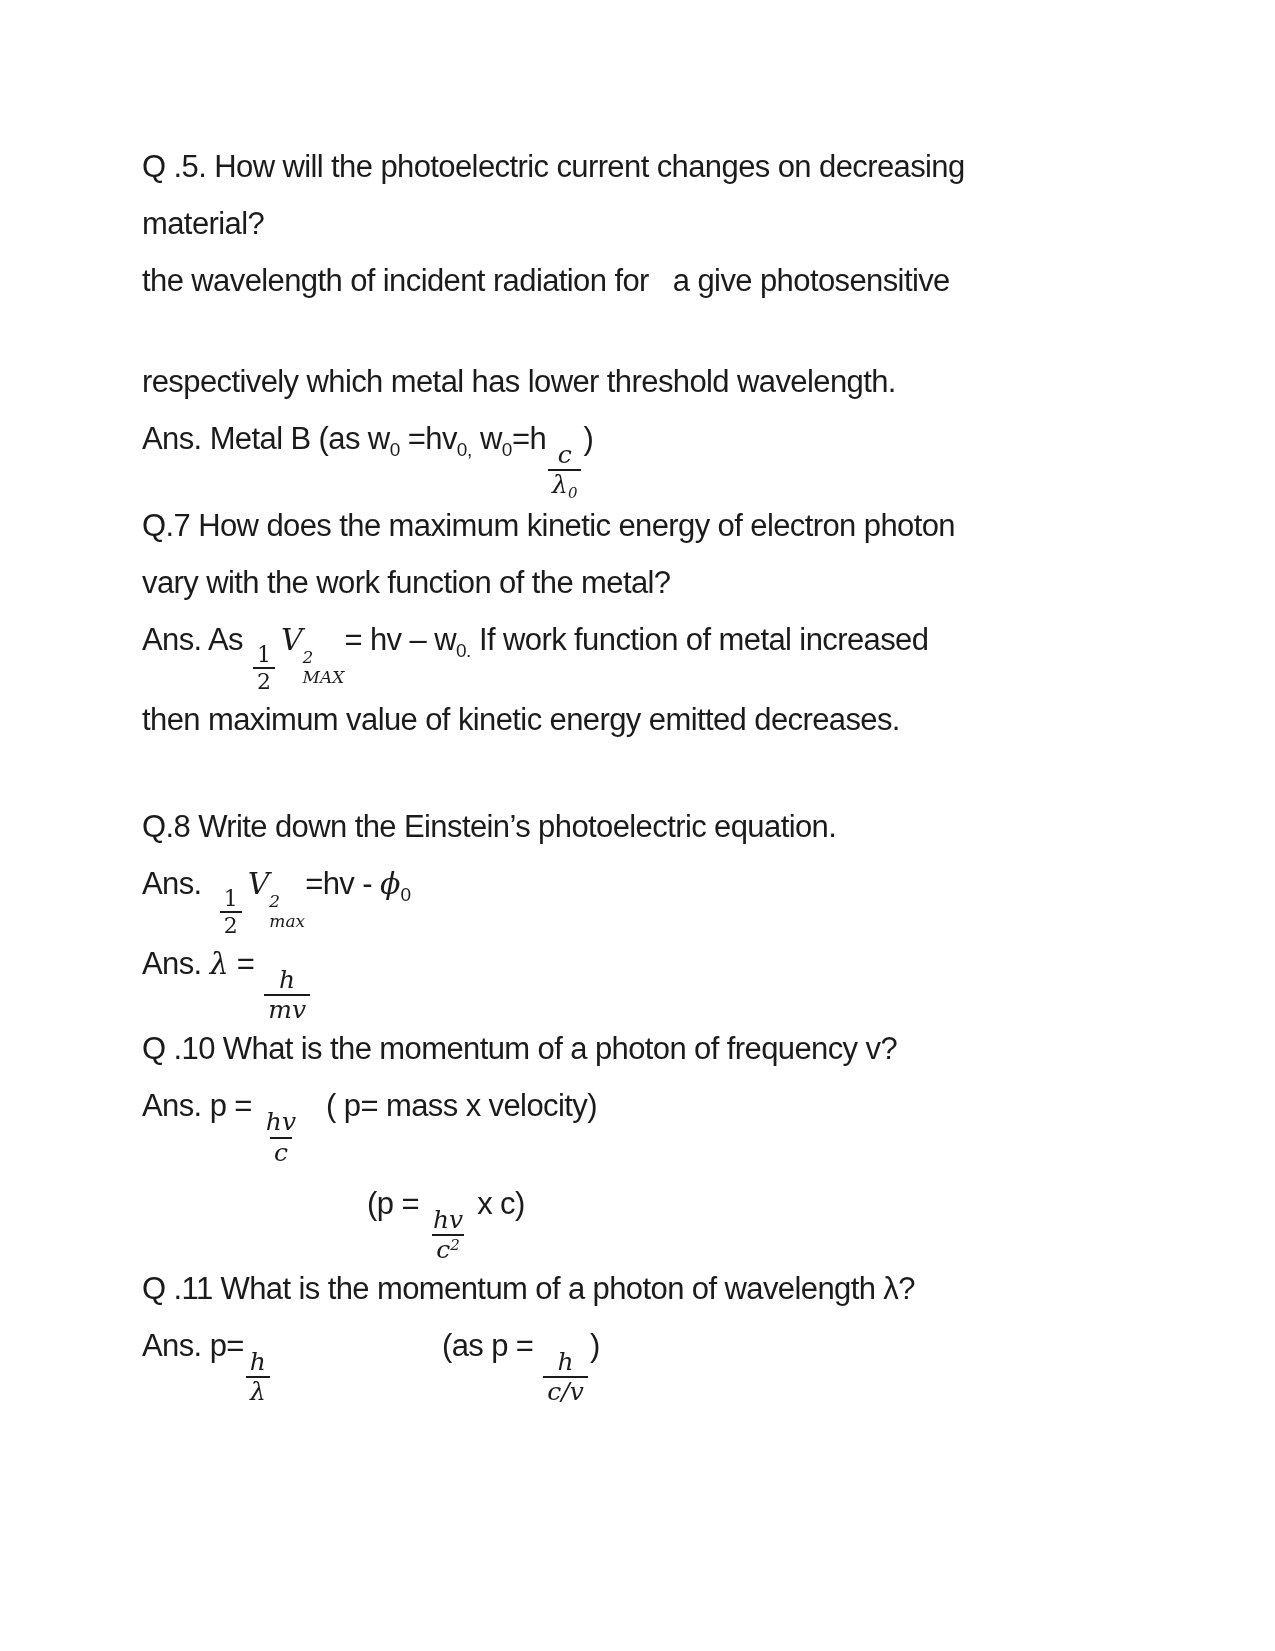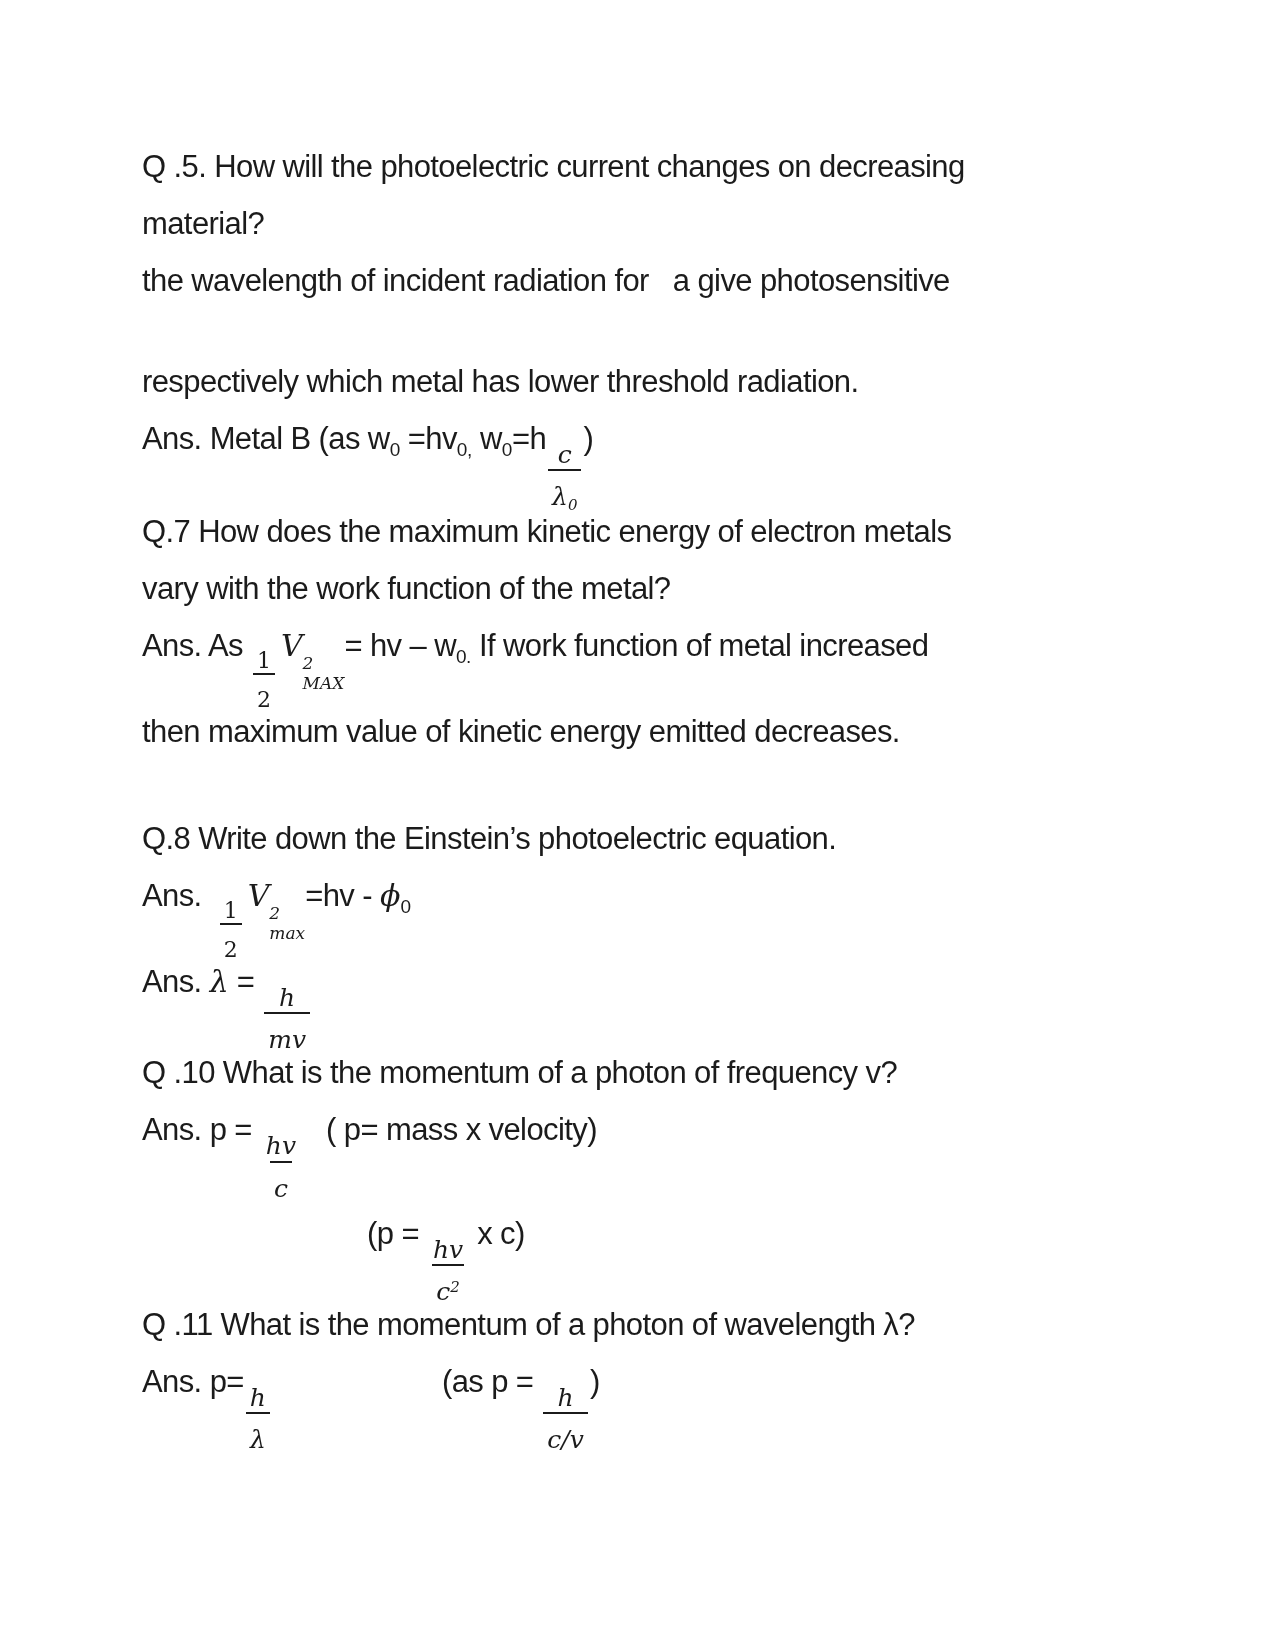--- a/index.html
+++ b/index.html
@@ -52,21 +52,21 @@
     height: 50px;
     vertical-align: -14px;
     font-family: "DejaVu Serif", serif;
     font-style: italic;
     font-size: 25px;
     line-height: 1.05;
     letter-spacing: 0;
     margin: 0 2px;
   }
   .frac .num { padding: 0 4px 1px; }
-  .frac .den { border-top: 2px solid #1b1b1b; padding: 13px 4px 0; }
+  .frac .den { border-top: 2px solid #1b1b1b; padding: 1px 4px 0; }
   .frac.upright {
     font-style: normal;
     font-size: 22px;
     height: 46px;
     vertical-align: -12px;
     margin-right: 6px;
   }
   .densub { font-size: 15px; vertical-align: -5px; }
   .densup { font-size: 15px; vertical-align: 8px; }
   .supsub {
@@ -90,24 +90,24 @@
 
 <div class="page">
   <div class="content">
 
     <p class="line">Q .5. How will the photoelectric current changes on decreasing</p>
     <p class="line">material?</p>
     <p class="line">the wavelength of incident radiation for   a give photosensitive</p>
 
     <div class="gap-sm"></div>
 
-    <p class="line">respectively which metal has lower threshold radiation.</p>
+    <p class="line">respectively which metal has lower threshold wavelength.</p>
     <p class="line fline"><span class="t">Ans. Metal B (as w</span><sub class="t">0</sub><span class="t"> =hv</span><sub class="t">0,</sub><span class="t"> w</span><sub class="t">0</sub><span class="t">=h</span><span class="frac"><span class="num t">c</span><span class="den"><span class="t">λ</span><span class="densub t">0</span></span></span><span class="t">)</span></p>
 
-    <p class="line">Q.7 How does the maximum kinetic energy of electron metals</p>
+    <p class="line">Q.7 How does the maximum kinetic energy of electron photon</p>
     <p class="line">vary with the work function of the metal?</p>
     <p class="line fline"><span class="t">Ans. As </span><span class="frac upright"><span class="num t">1</span><span class="den t">2</span></span><span class="mvar t">V</span><span class="supsub"><span class="t">2</span><span class="t">MAX</span></span><span class="t">= hv – w</span><sub class="t">0.</sub><span class="t"> If work function of metal increased</span></p>
     <p class="line">then maximum value of kinetic energy emitted decreases.</p>
 
     <div class="gap-md"></div>
 
     <p class="line">Q.8 Write down the Einstein’s photoelectric equation.</p>
     <p class="line fline"><span class="t">Ans.  </span><span class="frac upright"><span class="num t">1</span><span class="den t">2</span></span><span class="mvar t">V</span><span class="supsub"><span class="t">2</span><span class="t">max</span></span><span class="t">=hv - </span><span class="mvar t">ϕ</span><sub class="t">0</sub></p>
 
     <p class="line fline"><span class="t">Ans. </span><span class="mvar t">λ</span><span class="t"> = </span><span class="frac"><span class="num t">h</span><span class="den t">mv</span></span></p>

